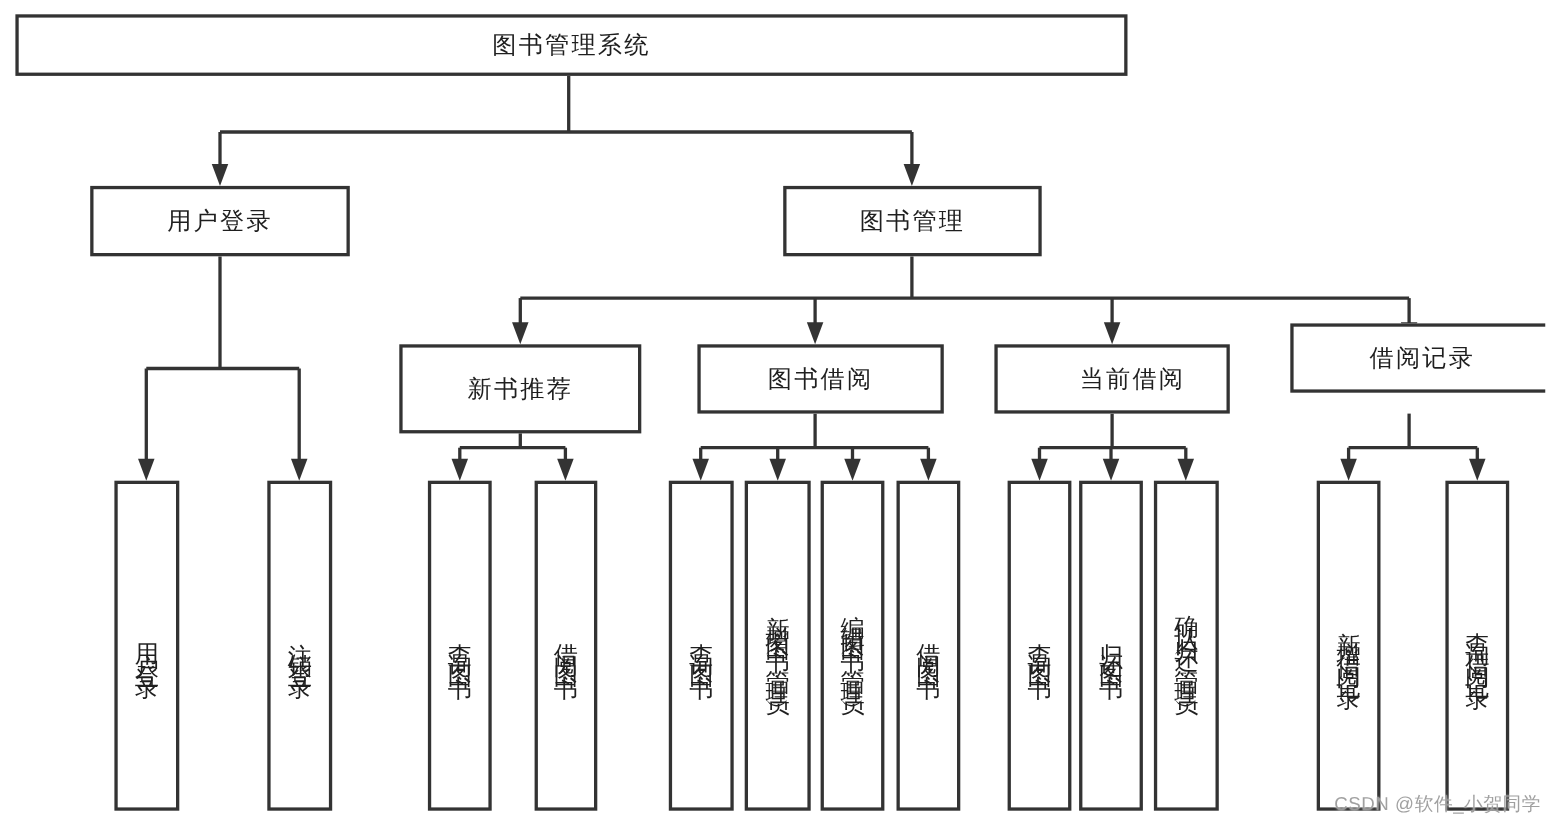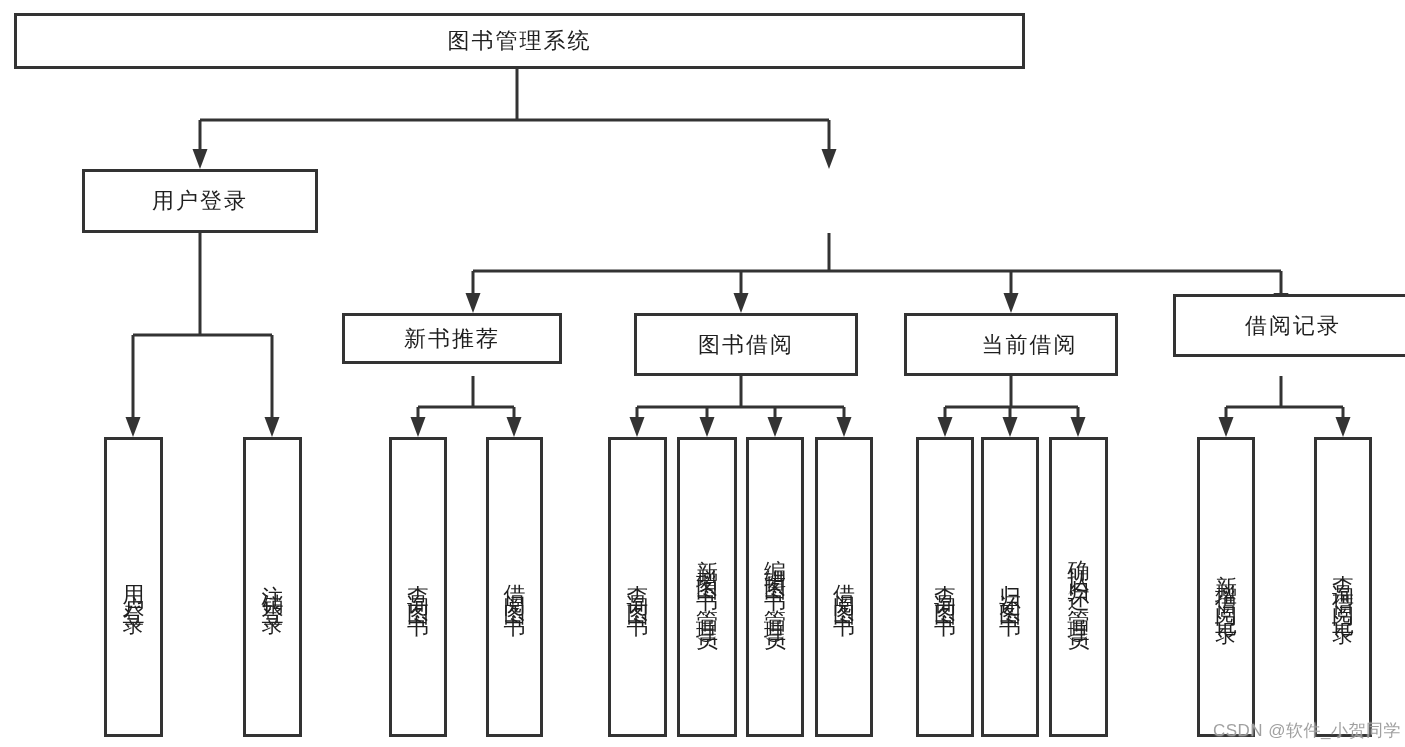--- a/index.html
+++ b/index.html
@@ -15,21 +15,21 @@
   .node .lbl{font-size:22px;letter-spacing:2px;white-space:nowrap;}
   .leaf{border-width:3px;}
   .leaf .lbl{
     writing-mode:vertical-rl;text-orientation:mixed;
     font-size:22px;letter-spacing:10px;line-height:1;white-space:nowrap;
   }
   
   .b-root{left:14px;top:13px;width:1011px;height:56px;}
   .b-userlogin{left:82px;top:169px;width:236px;height:64px;}
   .b-bookmgmt{left:712px;top:169px;width:235px;height:64px;}
-  .b-newbook{left:342px;top:313px;width:220px;height:51px;}
+  .b-newbook{left:363px;top:313px;width:220px;height:81px;}
   .b-borrow{left:634px;top:313px;width:224px;height:63px;}
   .b-current{left:904px;top:313px;width:214px;height:63px;padding-left:37px;}
   .b-records{left:1173px;top:294px;width:240px;height:63px;}
   
   .lf1{left:104px;top:437px;width:59px;height:300px;}
   .lf2{left:243px;top:437px;width:59px;height:300px;}
   .lf3{left:389px;top:437px;width:58px;height:300px;}
   .lf4{left:486px;top:437px;width:57px;height:300px;}
   .lf5{left:608px;top:437px;width:59px;height:300px;}
   .lf6{left:677px;top:437px;width:60px;height:300px;}
@@ -117,20 +117,23 @@
     </g>
   </svg>
 
   <div class="node b-root">
     <span class="lbl">图书管理系统</span>
   </div>
 
   <div class="node b-userlogin">
     <span class="lbl">用户登录</span>
   </div>
+  <div class="node b-bookmgmt">
+    <span class="lbl">图书管理</span>
+  </div>
 
   <div class="node b-newbook">
     <span class="lbl">新书推荐</span>
   </div>
   <div class="node b-borrow">
     <span class="lbl">图书借阅</span>
   </div>
   <div class="node b-current">
     <span class="lbl">当前借阅</span>
   </div>

